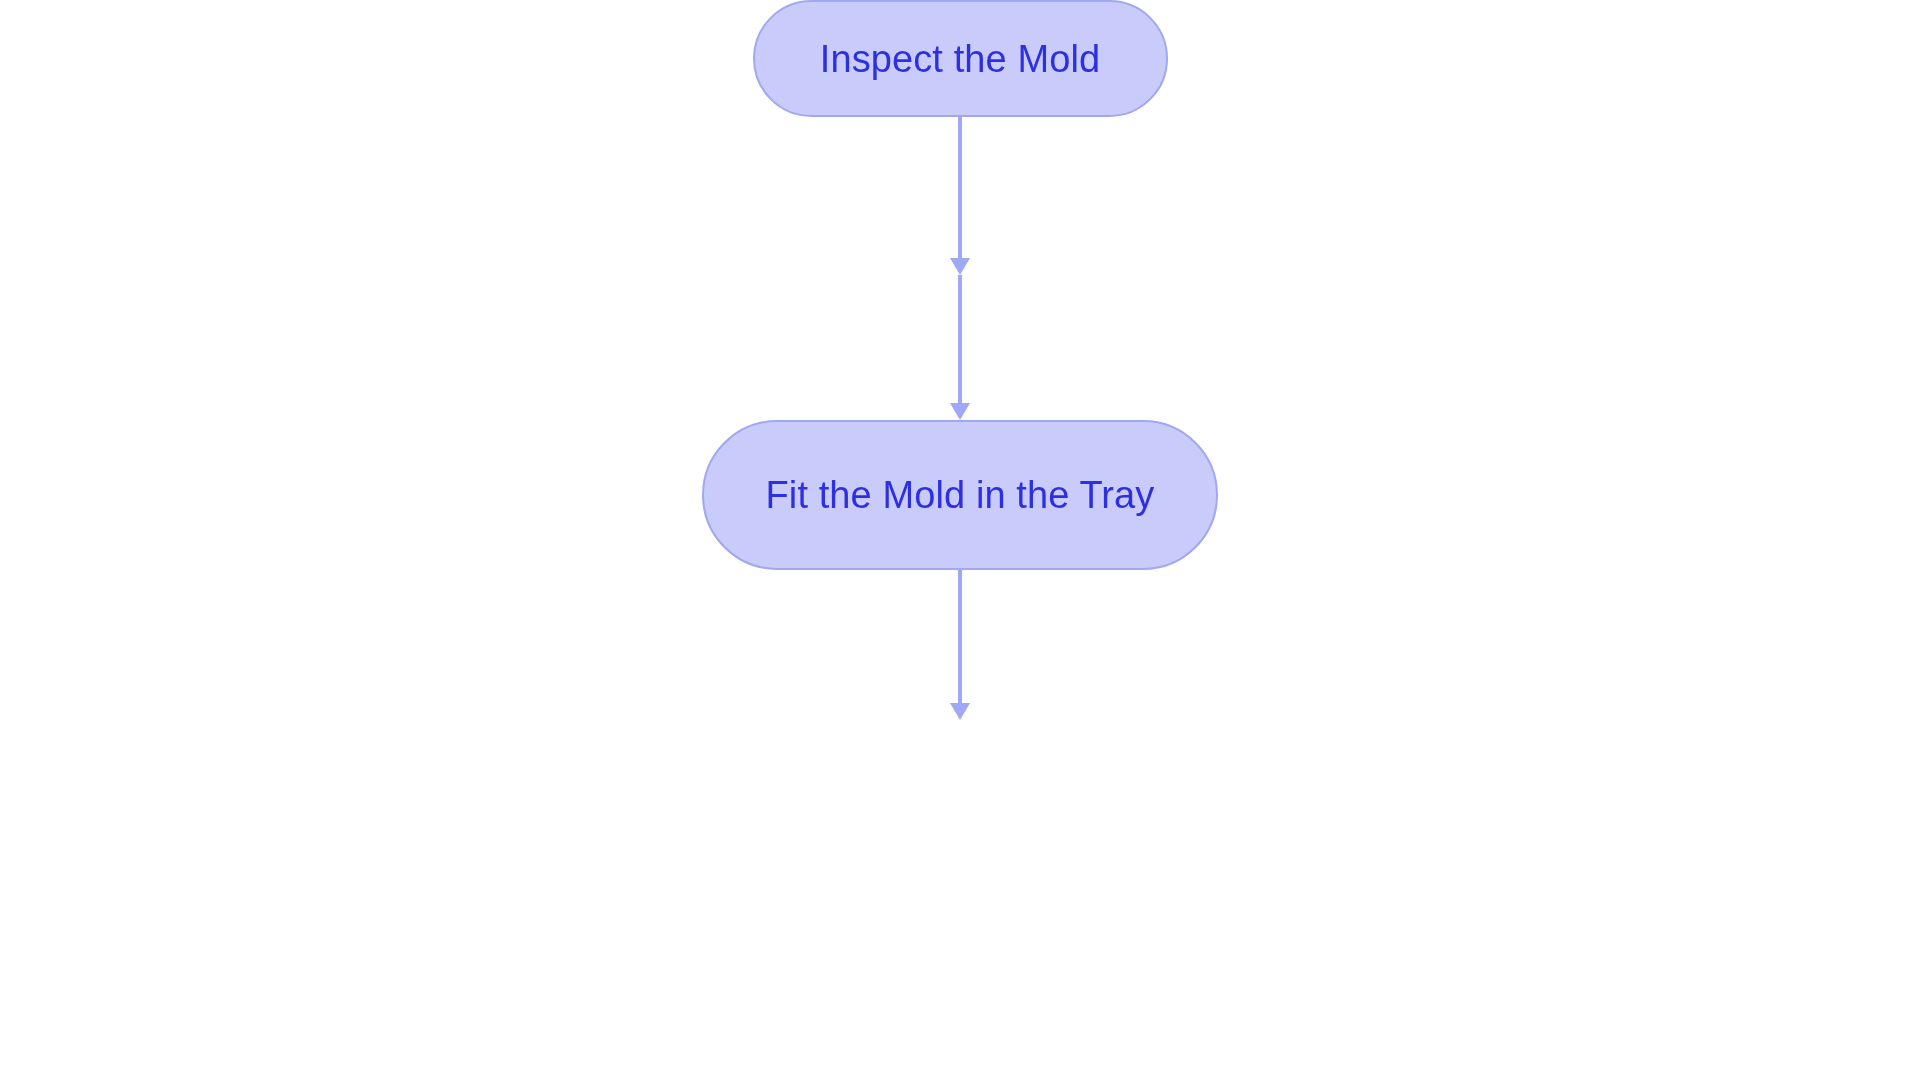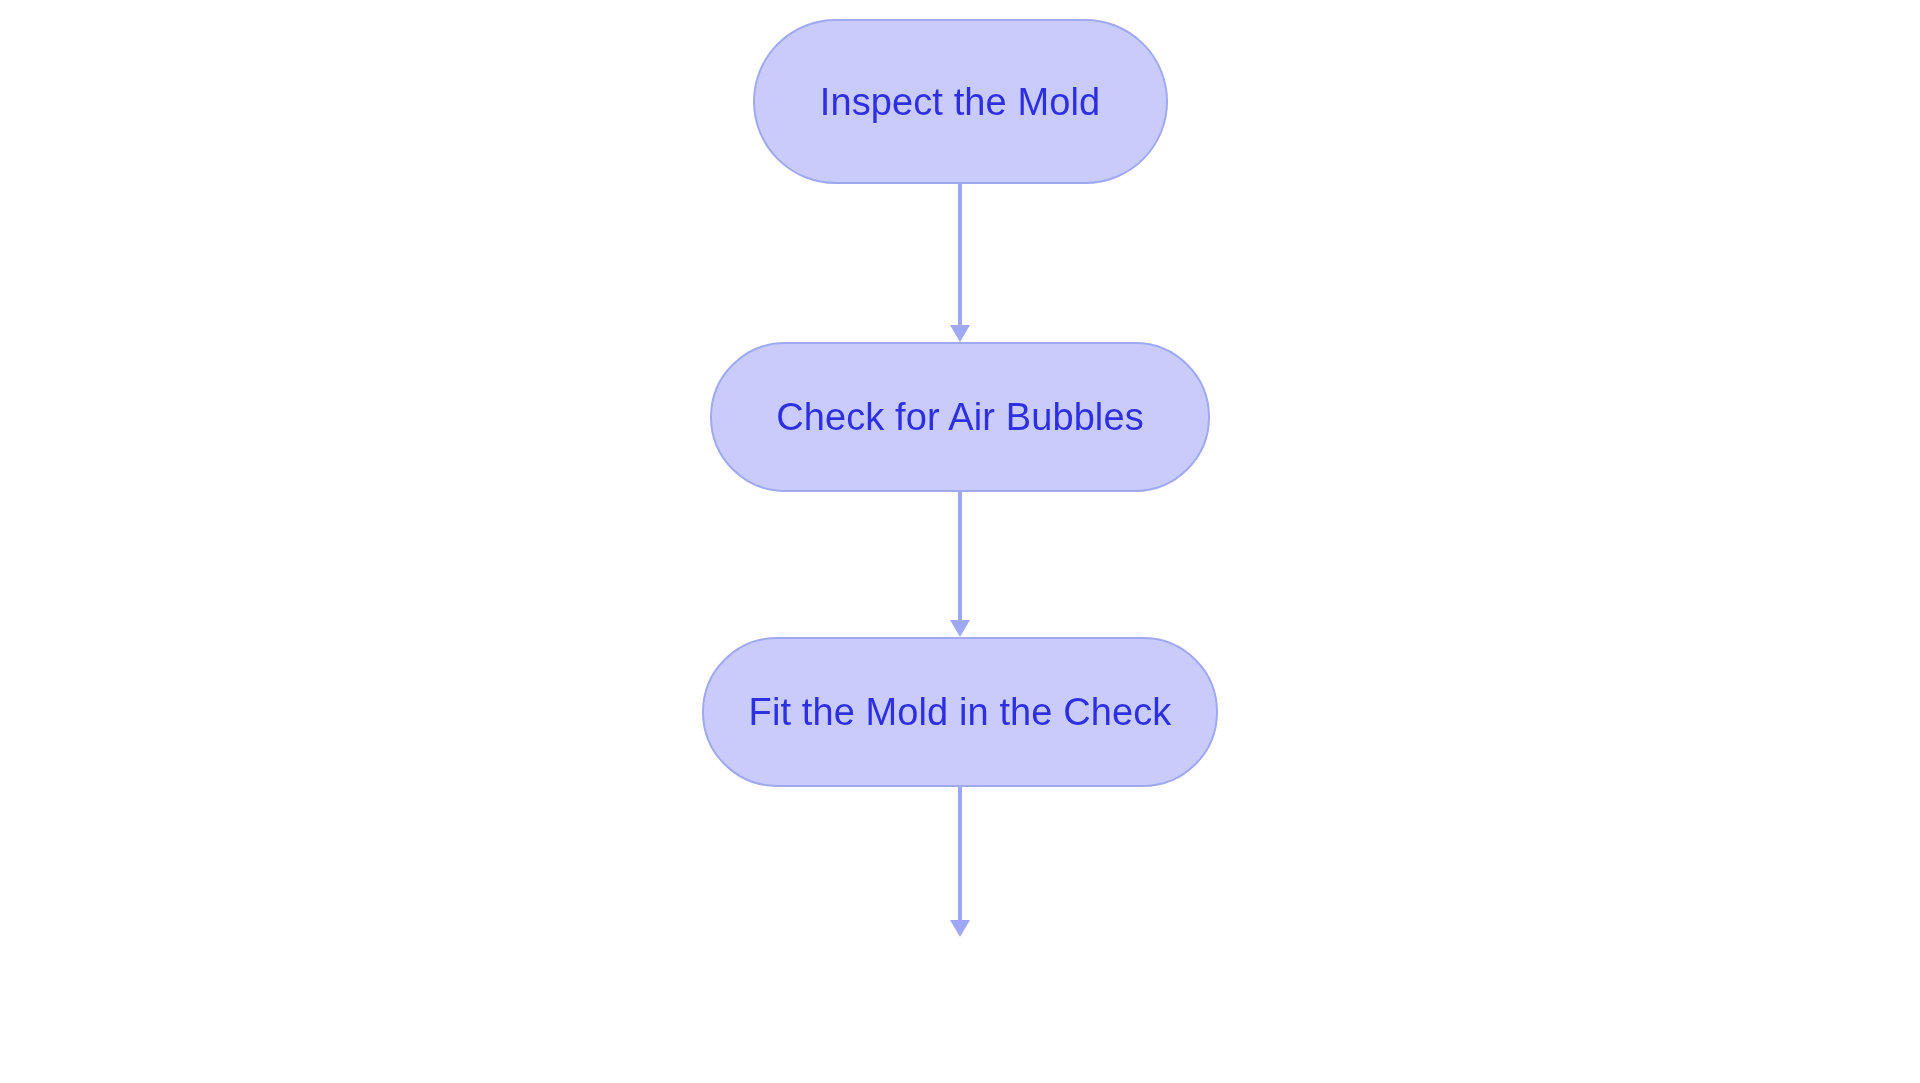--- a/index.html
+++ b/index.html
@@ -43,21 +43,21 @@
     font-weight: 400;
     line-height: 1;
     letter-spacing: 0.1px;
     white-space: nowrap;
     text-align: center;
   }
   .node-label {
     display: block;
     padding: 0 18px;
   }
-  .node-1 { width: 415px; height: 165px; margin-top: 19px; }
+  .node-1 { width: 415px; height: 117px; }
   .node-2 { width: 500px; height: 150px; }
   .node-3 { width: 516px; height: 150px; }
   .node-4 { width: 600px; height: 155px; }
 
   .connector {
     position: relative;
     width: 24px;
     display: flex;
     flex-direction: column;
     align-items: center;
@@ -90,31 +90,28 @@
 
     <div class="node node-1">
       <span class="node-label">Inspect the Mold</span>
     </div>
 
     <div class="connector connector-1">
       <div class="connector-stem"></div>
       <div class="connector-head"></div>
     </div>
 
-    <div class="node node-2">
-      <span class="node-label">Check for Air Bubbles</span>
-    </div>
 
     <div class="connector connector-2">
       <div class="connector-stem"></div>
       <div class="connector-head"></div>
     </div>
 
     <div class="node node-3">
-      <span class="node-label">Fit the Mold in the Check</span>
+      <span class="node-label">Fit the Mold in the Tray</span>
     </div>
 
     <div class="connector connector-3">
       <div class="connector-stem"></div>
       <div class="connector-head"></div>
     </div>
 
 
   </div>
 </div>

